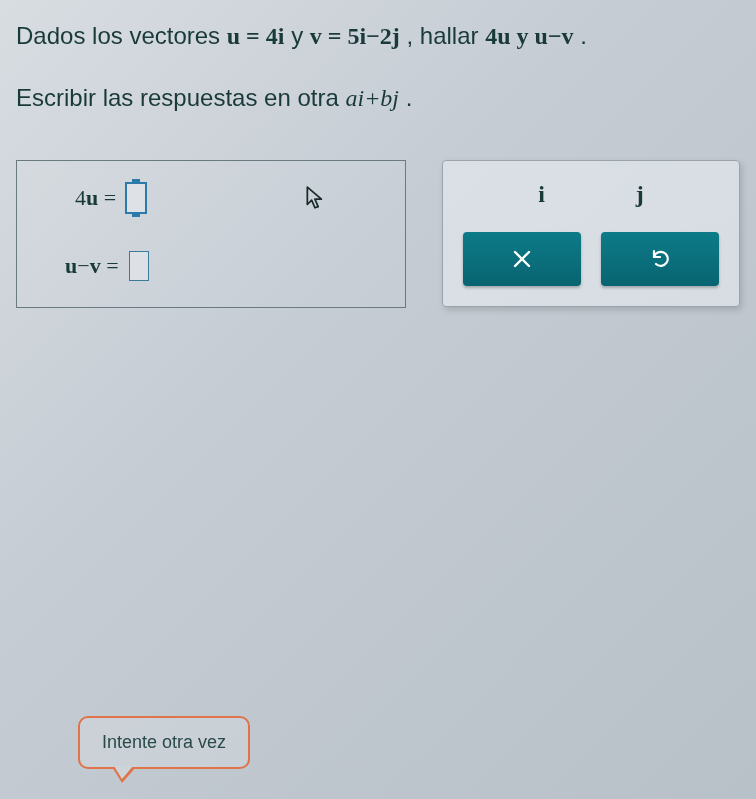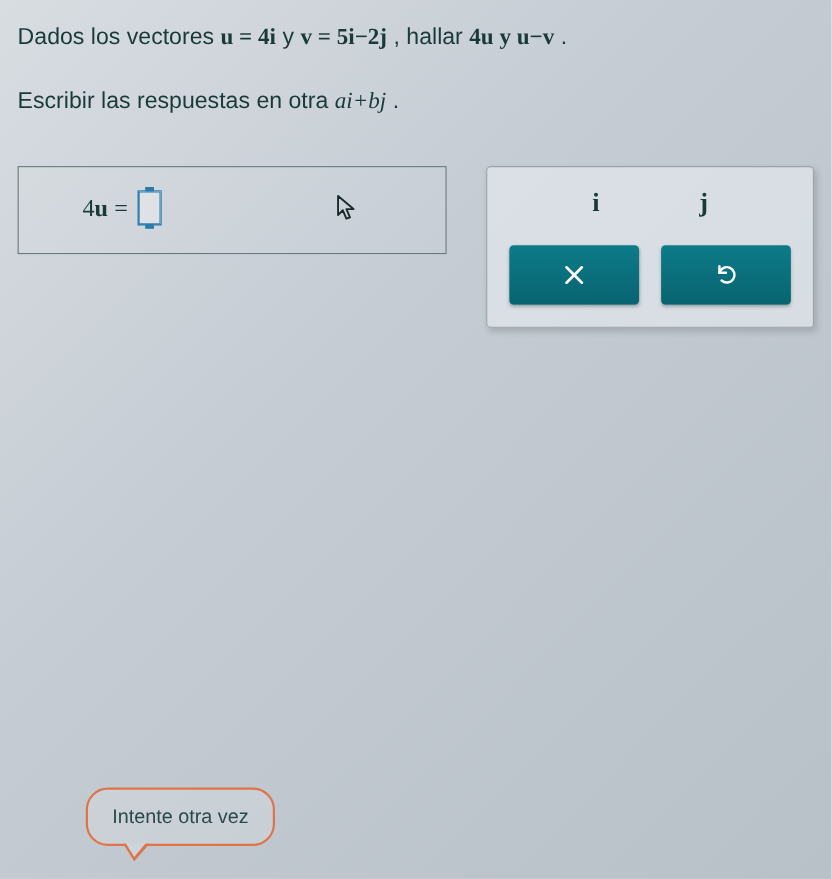--- a/index.html
+++ b/index.html
@@ -7,21 +7,21 @@
     width: 756px;
     height: 799px;
     background: linear-gradient(135deg, #d8dde2 0%, #c5ccd3 40%, #b8c0c8 100%);
     font-family: Georgia, 'Times New Roman', serif;
     color: #1a3a3a;
     padding: 18px 16px 0 16px;
     position: relative;
     overflow: hidden;
   }
   .problem-text {
-    font-size: 21px;
+    font-size: 24px;
     line-height: 1.5;
     color: #1a3a3a;
     font-family: Verdana, Geneva, sans-serif;
   }
   .problem-text .mathbf { font-weight: bold; font-family: Georgia, serif; }
   .problem-line2 { margin-top: 26px; }
   .ital { font-style: italic; font-family: Georgia, serif; text-align: right; }
 
   .work-area {
     display: flex;
@@ -113,21 +113,21 @@
     cursor: pointer;
     box-shadow: 0 2px 3px rgba(0,0,0,0.25);
   }
   .pal-btn svg { display:block; }
 
   .retry-bubble {
     position: absolute;
     left: 78px;
     bottom: 30px;
     border: 2px solid #e0734a;
-    border-radius: 20px;
+    border-radius: 10px;
     background: rgba(255,255,255,0.15);
     padding: 14px 22px;
     font-family: Verdana, sans-serif;
     font-size: 18px;
     color: #2a4a4a;
   }
   .retry-bubble::after {
     content: "";
     position: absolute;
     bottom: -16px;
@@ -171,20 +171,24 @@
 
   <div class="answer-box">
     <div class="eq-row">
       <span class="eq-label">4<b>u</b> =</span>
       <span class="input-slot active"></span>
       <span class="cursor-icon">
         <svg viewBox="0 0 20 24" width="22" height="26">
           <path d="M2 2 L2 18 L6 14 L9 21 L12 20 L9 13 L15 13 Z" fill="none" stroke="#1a2a2a" stroke-width="1.6" stroke-linejoin="round"></path>
         </svg>
       </span>
+    </div>
+    <div class="eq-row">
+      <span class="eq-label"><b>u</b>−<b>v</b> =</span>
+      <span class="input-slot"></span>
     </div>
   </div>
 
   <div class="palette">
     <div class="palette-row1">
       <span>i</span>
       <span>j</span>
     </div>
     <div class="palette-row2">
       <div class="pal-btn">

